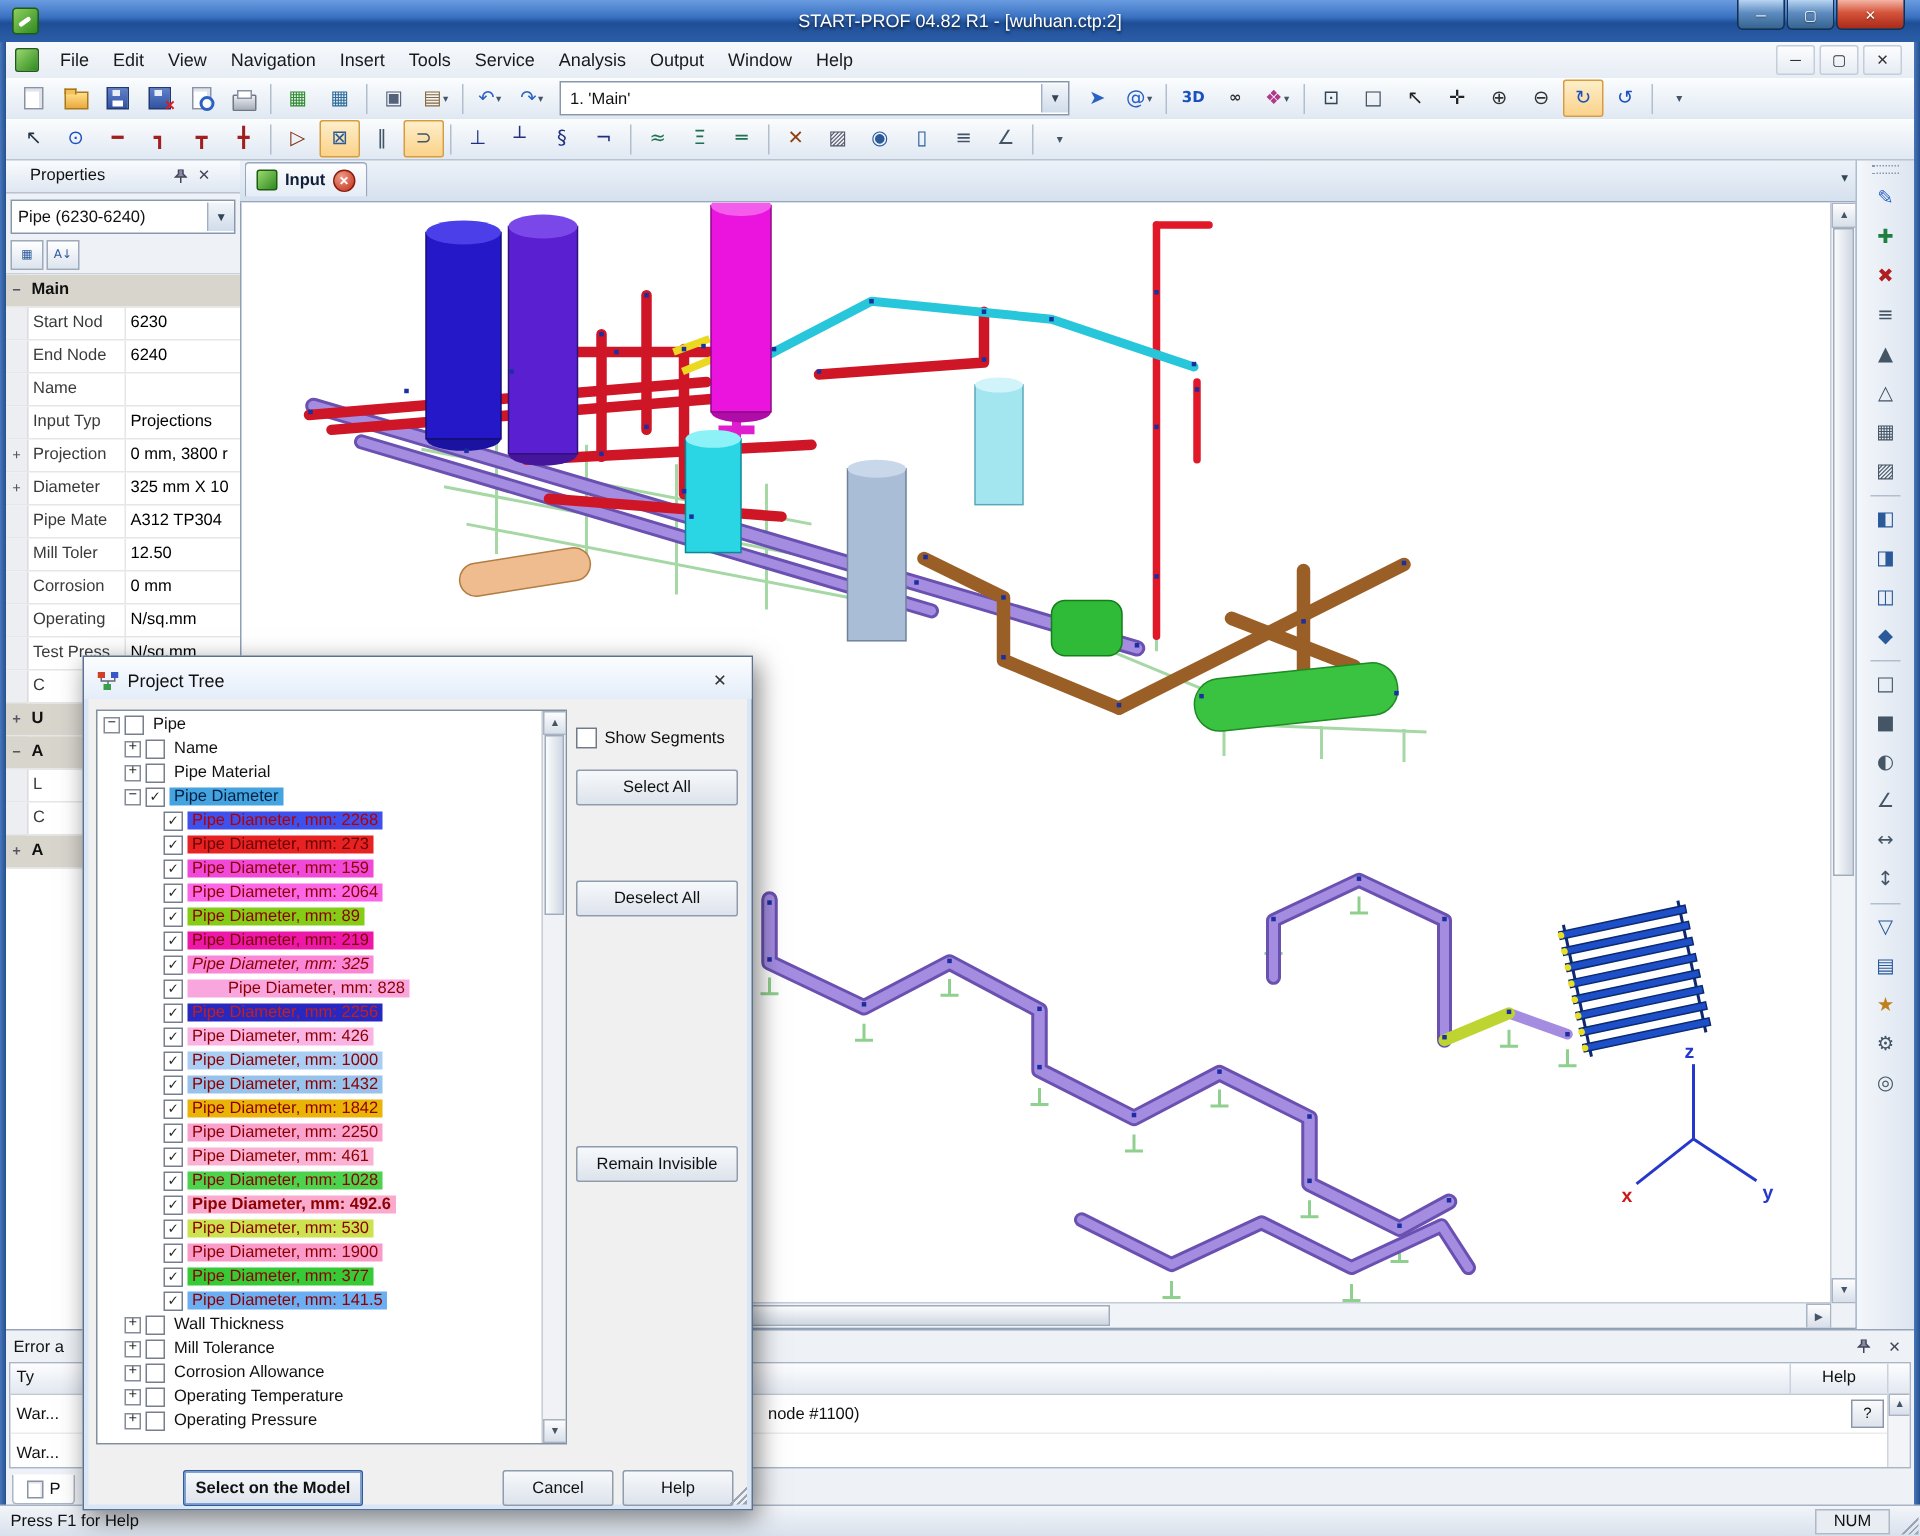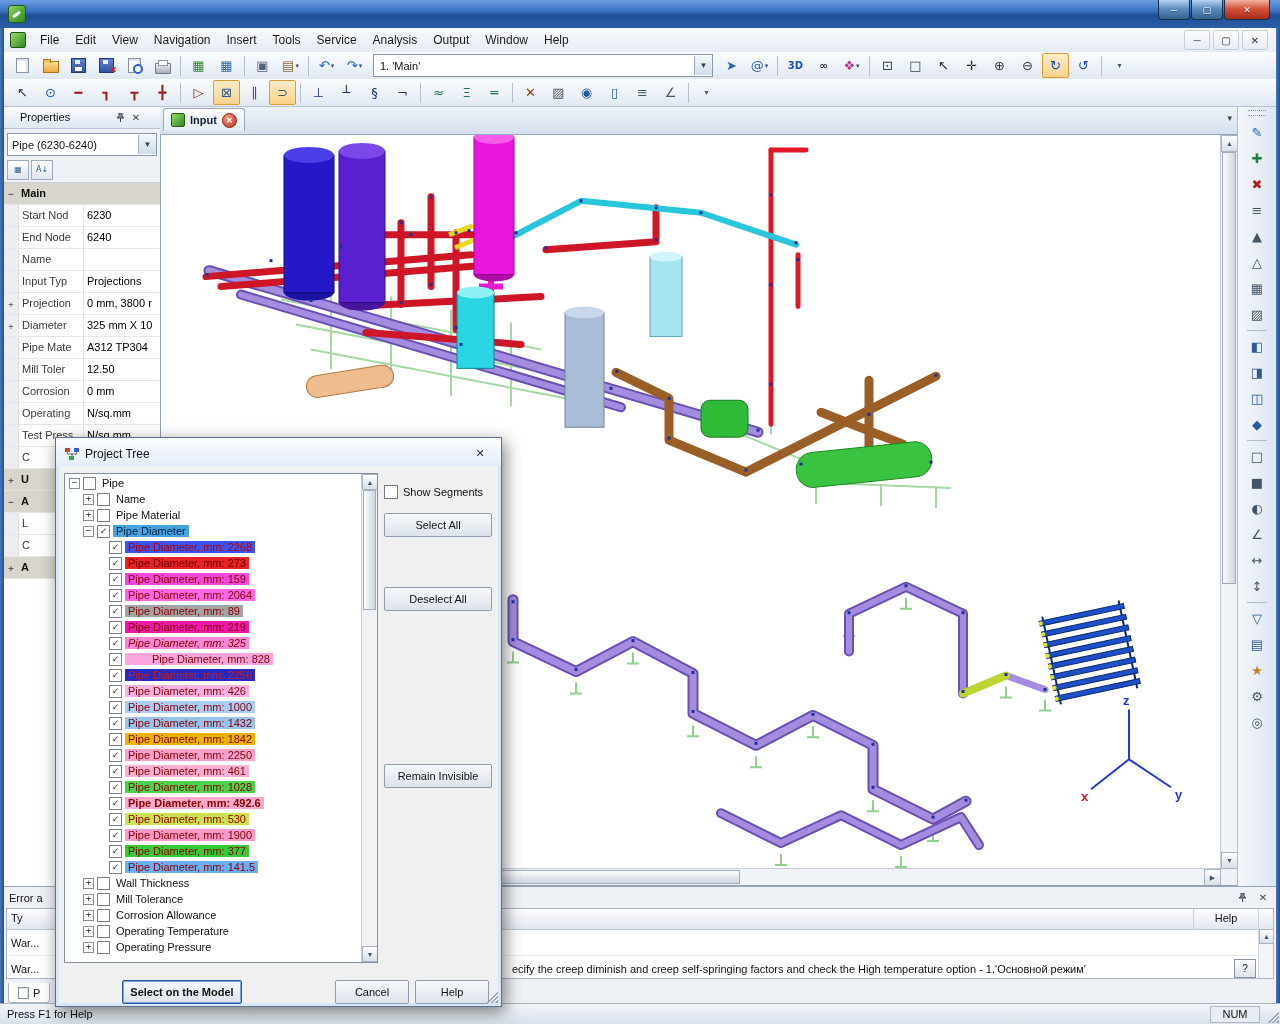--- a/index.html
+++ b/index.html
@@ -180,20 +180,21 @@
 </style>
 </head>
 <body>
 
 <div class="app">
   <div class="frame l"></div>
   <div class="frame r"></div>
 
   <div class="titlebar">
     <div class="app-icon"></div>
+    <div class="title-text">START-PROF 04.82 R1 - [wuhuan.ctp:2]</div>
     <div class="win-controls">
       <div class="wc min">─</div>
       <div class="wc max">▢</div>
       <div class="wc close">✕</div>
     </div>
   </div>
 
   <div class="menubar">
     <div class="doc-icon"></div>
     <div id="menu-items" style="display:flex">
@@ -809,27 +810,27 @@
     <div class="ep-table">
       <div class="ep-cols">
         <div class="ep-c type">Ty</div>
         <div class="ep-c msg"></div>
         <div class="ep-c help">Help</div>
         <div class="ep-c sbcol"></div>
       </div>
       <div id="error-rows">
           <div class="er-row">
             <div class="er-type">War...</div>
+            <div class="er-msg">node #1100)</div>
             <div class="er-help">
               <div class="er-btn">?</div>
             </div>
           </div>
           <div class="er-row">
             <div class="er-type">War...</div>
-            <div class="er-msg">ecify the creep diminish and creep self-springing factors and check the High temperature option - 1.'Основной режим'</div>
             <div class="er-help">
               <div class="er-btn">?</div>
             </div>
           </div>
         </div>
       <div class="ep-vsb">
         <div class="sbb up" style="top:0;left:0">▲</div>
       </div>
     </div>
     <div class="ep-tabs">
@@ -896,21 +897,21 @@
               <span class="tr-label" style="background: rgb(240, 72, 216); color: rgb(139, 0, 0);">Pipe Diameter, mm: 159</span>
             </div>
             <div class="tr-row" style="padding-left: 32px;">
               <span class="tr-exp none"></span>
               <span class="tr-cb">✓</span>
               <span class="tr-label" style="background: rgb(250, 102, 230); color: rgb(139, 0, 0);">Pipe Diameter, mm: 2064</span>
             </div>
             <div class="tr-row" style="padding-left: 32px;">
               <span class="tr-exp none"></span>
               <span class="tr-cb">✓</span>
-              <span class="tr-label" style="background: #a3a3a3; color: rgb(139, 0, 0);">Pipe Diameter, mm: 89</span>
+              <span class="tr-label" style="background: #84cc16; color: rgb(139, 0, 0);">Pipe Diameter, mm: 89</span>
             </div>
             <div class="tr-row" style="padding-left: 32px;">
               <span class="tr-exp none"></span>
               <span class="tr-cb">✓</span>
               <span class="tr-label" style="background: rgb(238, 24, 168); color: rgb(122, 0, 0);">Pipe Diameter, mm: 219</span>
             </div>
             <div class="tr-row" style="padding-left: 32px;">
               <span class="tr-exp none"></span>
               <span class="tr-cb">✓</span>
               <span class="tr-label" style="background: rgb(250, 134, 216); color: rgb(139, 0, 0); font-style: italic;">Pipe Diameter, mm: 325</span>

